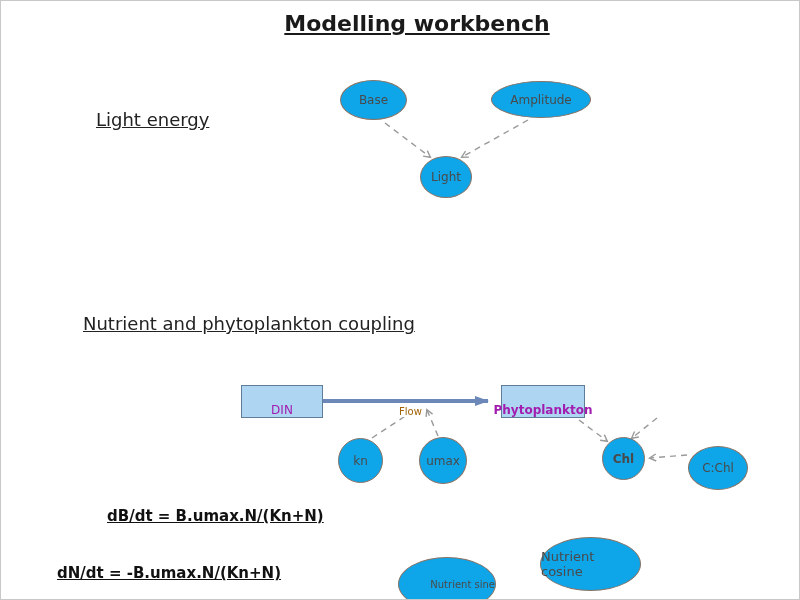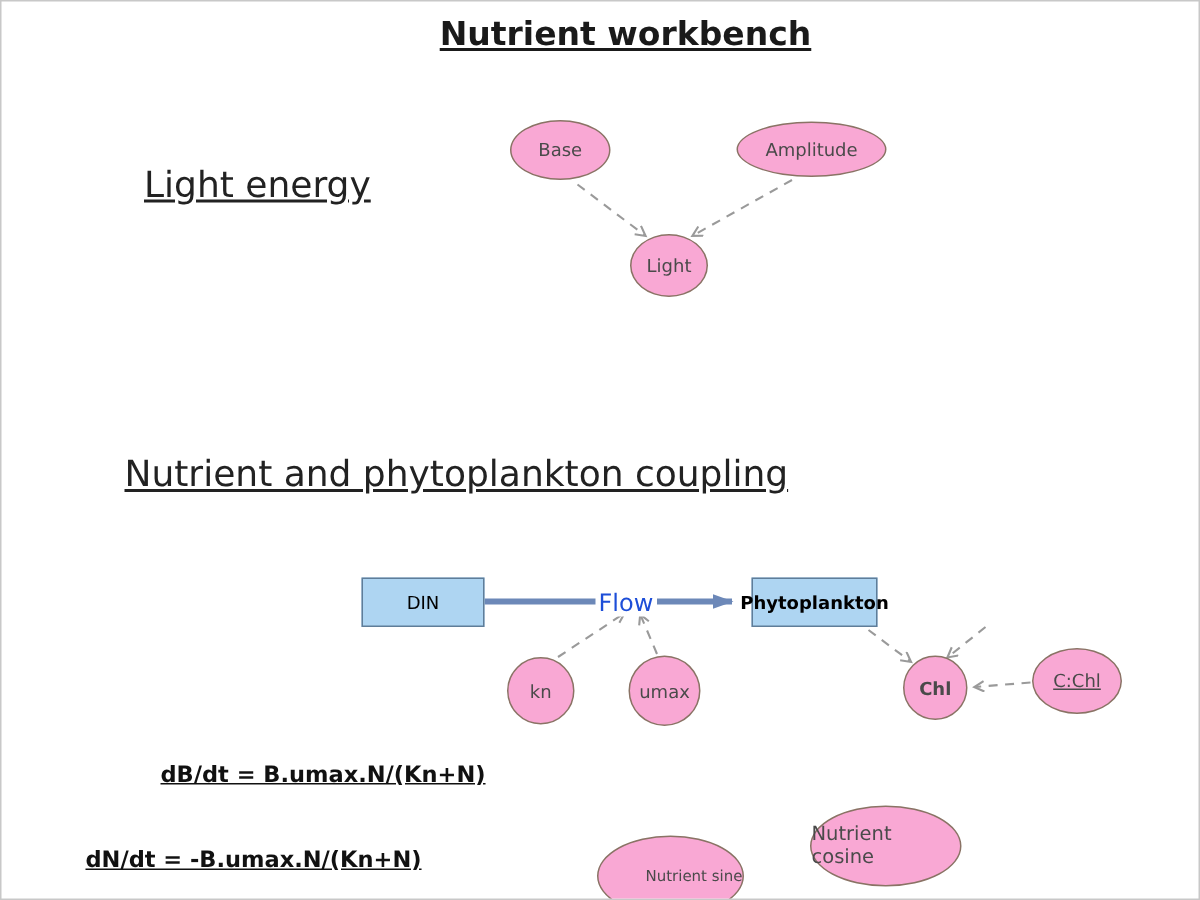--- a/index.html
+++ b/index.html
@@ -16,75 +16,75 @@
 
   .page-title {
     position: absolute; left: 200px; top: 10px; width: 432px;
     text-align: center;
     font-size: 22px; font-weight: bold; color: #1a1a1a;
     text-decoration: underline;
     z-index: 3;
   }
   .section-heading {
     position: absolute;
-    font-size: 24px; color: #222222;
+    font-size: 18px; color: #222222;
     text-decoration: underline;
     z-index: 3;
   }
   #heading-light { left: 95px; top: 108px; }
-  #heading-coupling { left: 82px; top: 301px; }
+  #heading-coupling { left: 82px; top: 312px; }
 
   .formula {
     position: absolute;
     font-size: 15px; font-weight: bold; color: #111111;
     text-decoration: underline;
     z-index: 3;
   }
   #formula-biomass { left: 70px; top: 506px; margin-left: 36px; }
   #formula-nutrient { left: 56px; top: 563px; }
 
   .node {
     position: absolute;
-    background: #f9a8d4;
+    background: #0ea5e9;
     border: 1.6px solid #8a7365;
     border-radius: 50%;
     display: flex; align-items: center; justify-content: center;
     font-size: 12px; color: #4a4a4a;
     z-index: 2;
     box-sizing: border-box;
   }
   .box {
     position: absolute;
     background: #aed5f2;
     border: 1.6px solid #5f7d99;
-    display: flex; align-items: center; justify-content: center;
-    font-size: 12px; color: #000000;
+    display: flex; align-items: flex-end; justify-content: center;
+    font-size: 12px; color: #a21caf;
     z-index: 2;
     box-sizing: border-box;
   }
 
   #node-base        { left: 339px; top: 79px;  width: 67px;  height: 40px; }
   #node-amplitude   { left: 490px; top: 80px;  width: 100px; height: 37px; }
   #node-light       { left: 419px; top: 155px; width: 52px;  height: 42px; }
   #node-kn          { left: 337px; top: 437px; width: 45px;  height: 45px; }
   #node-umax        { left: 418px; top: 436px; width: 48px;  height: 47px; }
   #node-cn          { left: 637px; top: 374px; width: 52px;  height: 42px; }
   #node-chl         { left: 601px; top: 436px; width: 43px;  height: 43px; font-weight: bold; }
-  #node-cchl        { left: 687px; top: 431px; width: 60px;  height: 44px; text-decoration: underline; }
+  #node-cchl        { left: 687px; top: 445px; width: 60px;  height: 44px; }
   #node-nutrient-sine   { left: 397px; top: 556px; width: 98px;  height: 54px; font-size: 10px; justify-content: flex-end; }
   #node-nutrient-cosine { left: 539px; top: 536px; width: 101px; height: 54px; font-size: 13px; }
 
   #box-din           { left: 240px; top: 384px; width: 82px; height: 33px; }
   #box-phytoplankton { left: 500px; top: 384px; width: 84px; height: 33px; font-weight: bold; }
 
   #flow-label {
-    position: absolute; left: 396px; top: 391px;
+    position: absolute; left: 396px; top: 405px;
     padding: 0 2px;
     background: #ffffff;
-    font-size: 16px; color: #1d4ed8;
+    font-size: 10px; color: #a16207;
     z-index: 3;
   }
 </style>
 </head>
 <body>
 
 <div id="canvas">
 
   <svg id="wires" width="800" height="600" viewBox="0 0 800 600">
     <defs>
@@ -102,21 +102,21 @@
     <line x1="527" y1="119" x2="461" y2="156" stroke="#9a9a9a" stroke-width="1.4" stroke-dasharray="6,5" marker-end="url(#mGray)"></line>
 
     <line x1="371" y1="437" x2="415" y2="408" stroke="#9a9a9a" stroke-width="1.4" stroke-dasharray="6,5" marker-end="url(#mGray)"></line>
     <line x1="437" y1="435" x2="426" y2="409" stroke="#9a9a9a" stroke-width="1.4" stroke-dasharray="6,5" marker-end="url(#mGray)"></line>
 
     <line x1="578" y1="419" x2="606" y2="440" stroke="#9a9a9a" stroke-width="1.4" stroke-dasharray="6,5" marker-end="url(#mGray)"></line>
     <line x1="656" y1="417" x2="631" y2="437" stroke="#9a9a9a" stroke-width="1.4" stroke-dasharray="6,5" marker-end="url(#mGray)"></line>
     <line x1="686" y1="454" x2="649" y2="457" stroke="#9a9a9a" stroke-width="1.4" stroke-dasharray="6,5" marker-end="url(#mGray)"></line>
   </svg>
 
-  <div class="page-title">Nutrient workbench</div>
+  <div class="page-title">Modelling workbench</div>
 
   <div class="section-heading" id="heading-light">Light energy</div>
   <div class="section-heading" id="heading-coupling">Nutrient and phytoplankton coupling</div>
 
   <div class="node" id="node-base">
     <span>Base</span>
   </div>
   <div class="node" id="node-amplitude">
     <span>Amplitude</span>
   </div>

